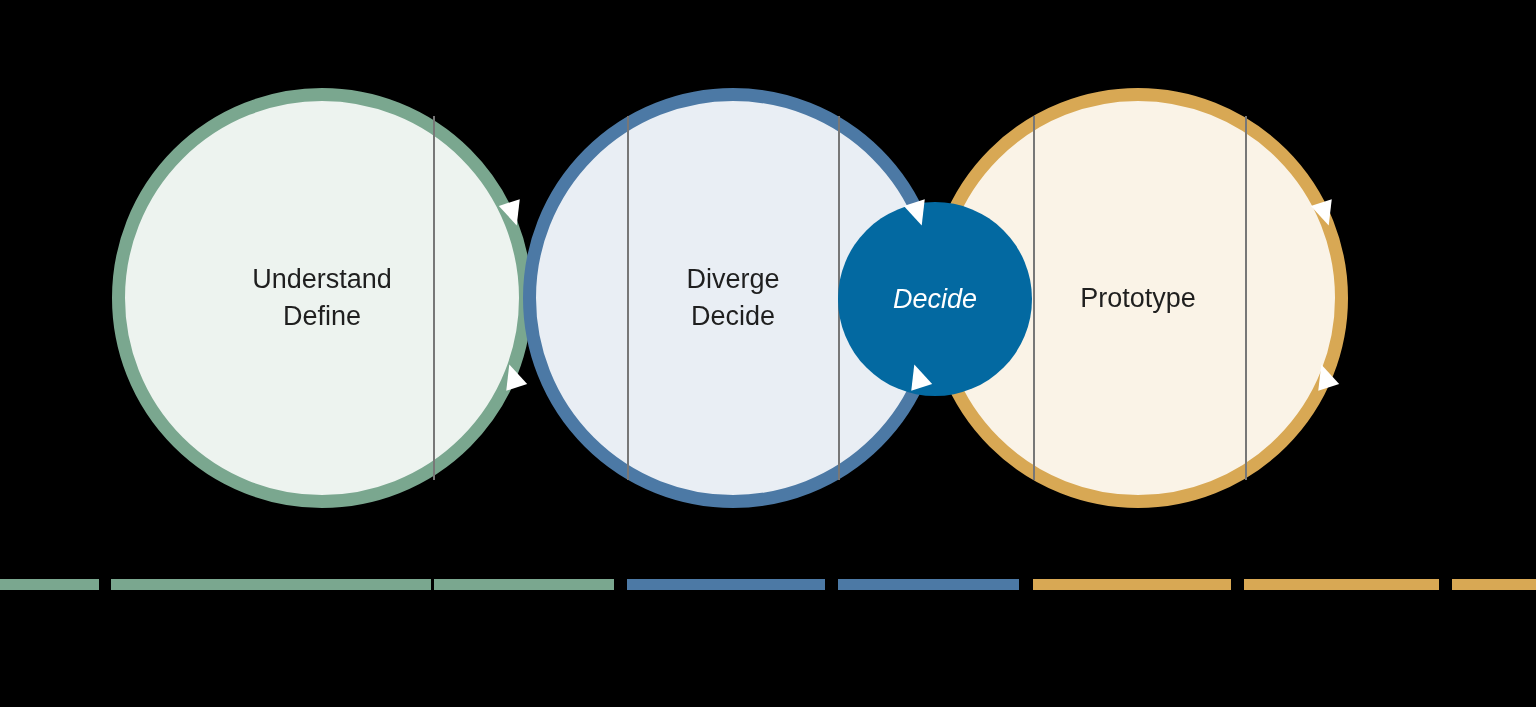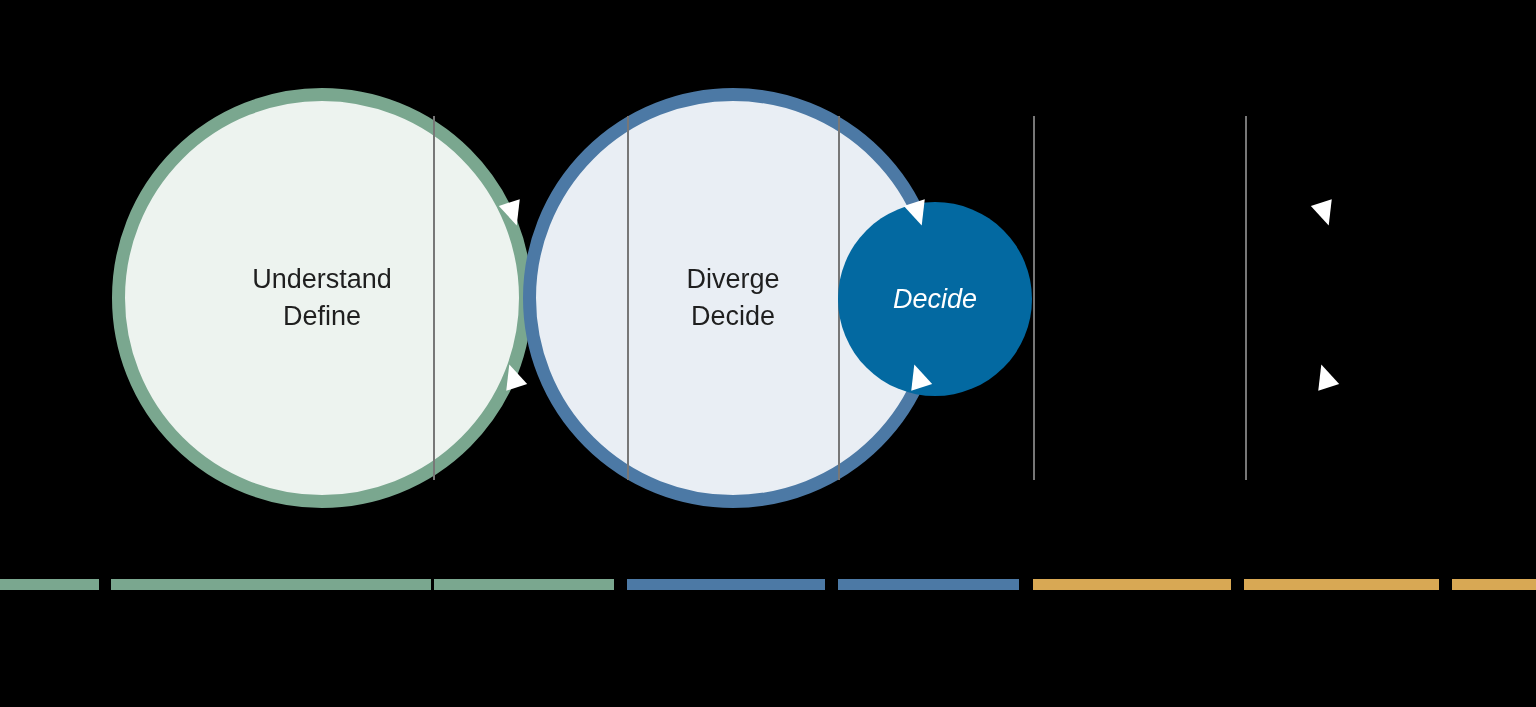--- a/index.html
+++ b/index.html
@@ -60,20 +60,26 @@
       <span>Understand</span><br>
       <span>Define</span>
     </div>
   </div>
   <div class="big p1" style="border-color: rgb(76, 121, 165); background: rgb(233, 238, 244);">
     <div class="big-label">
       <span>Diverge</span><br>
       <span>Decide</span>
     </div>
   </div>
+  <div class="big p2" style="border-color: rgb(216, 168, 84); background: rgb(250, 243, 231);">
+    <div class="big-label">
+      <span>Prototype</span><br>
+      
+    </div>
+  </div>
 
   <div class="small c1" style="background: #0369a1; font-style: italic;">
     <div class="small-label">
       <span>Decide</span><br>
       
     </div>
   </div>
 
 <div class="dayline" style="left: 433px; background: rgb(119, 119, 119);"></div>
     <div class="dayline" style="left: 627px; background: rgb(119, 119, 119);"></div>

